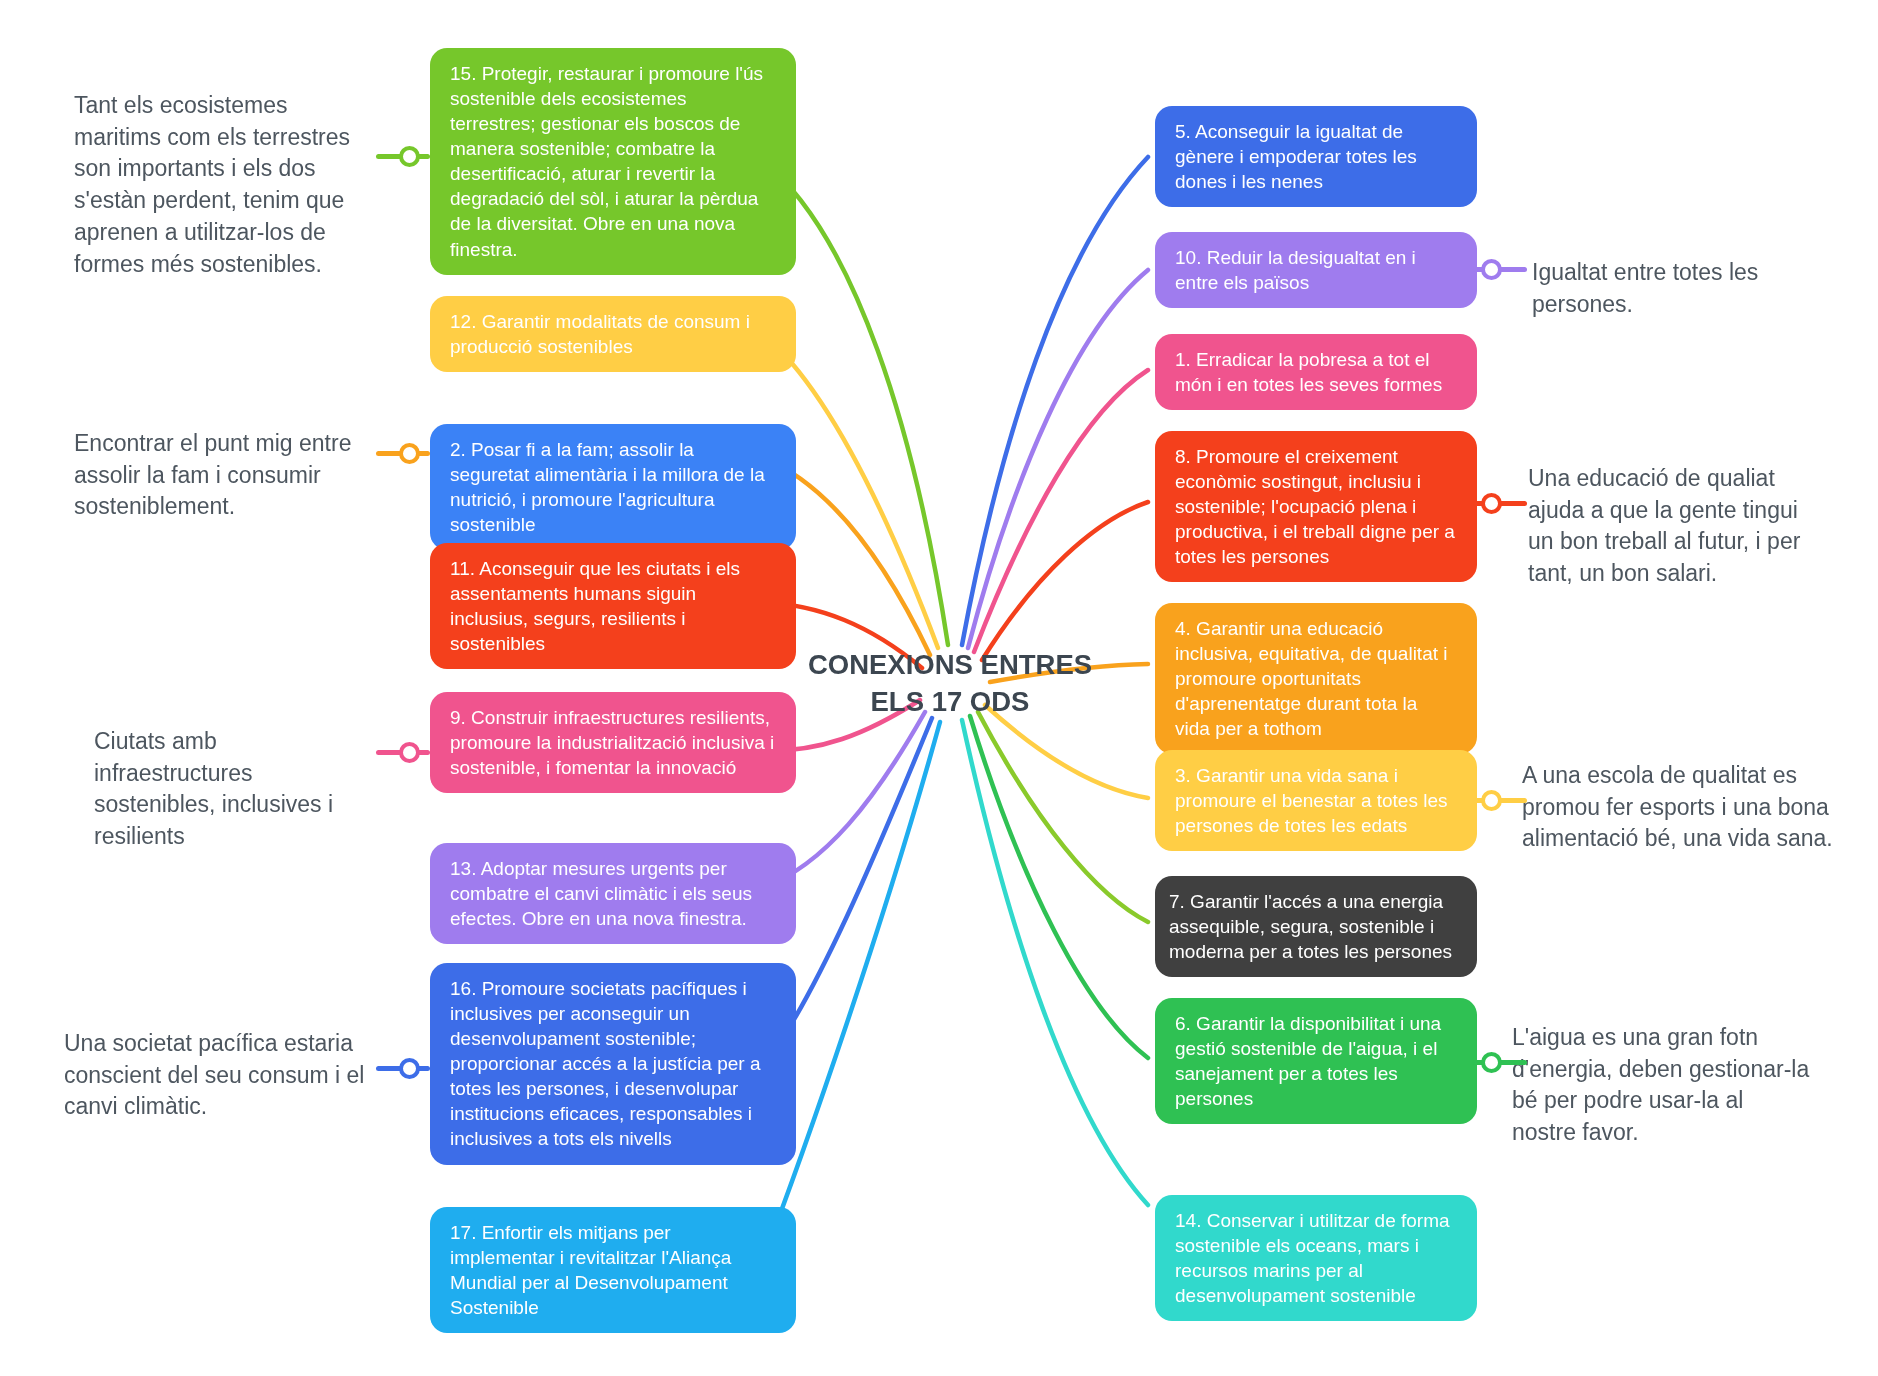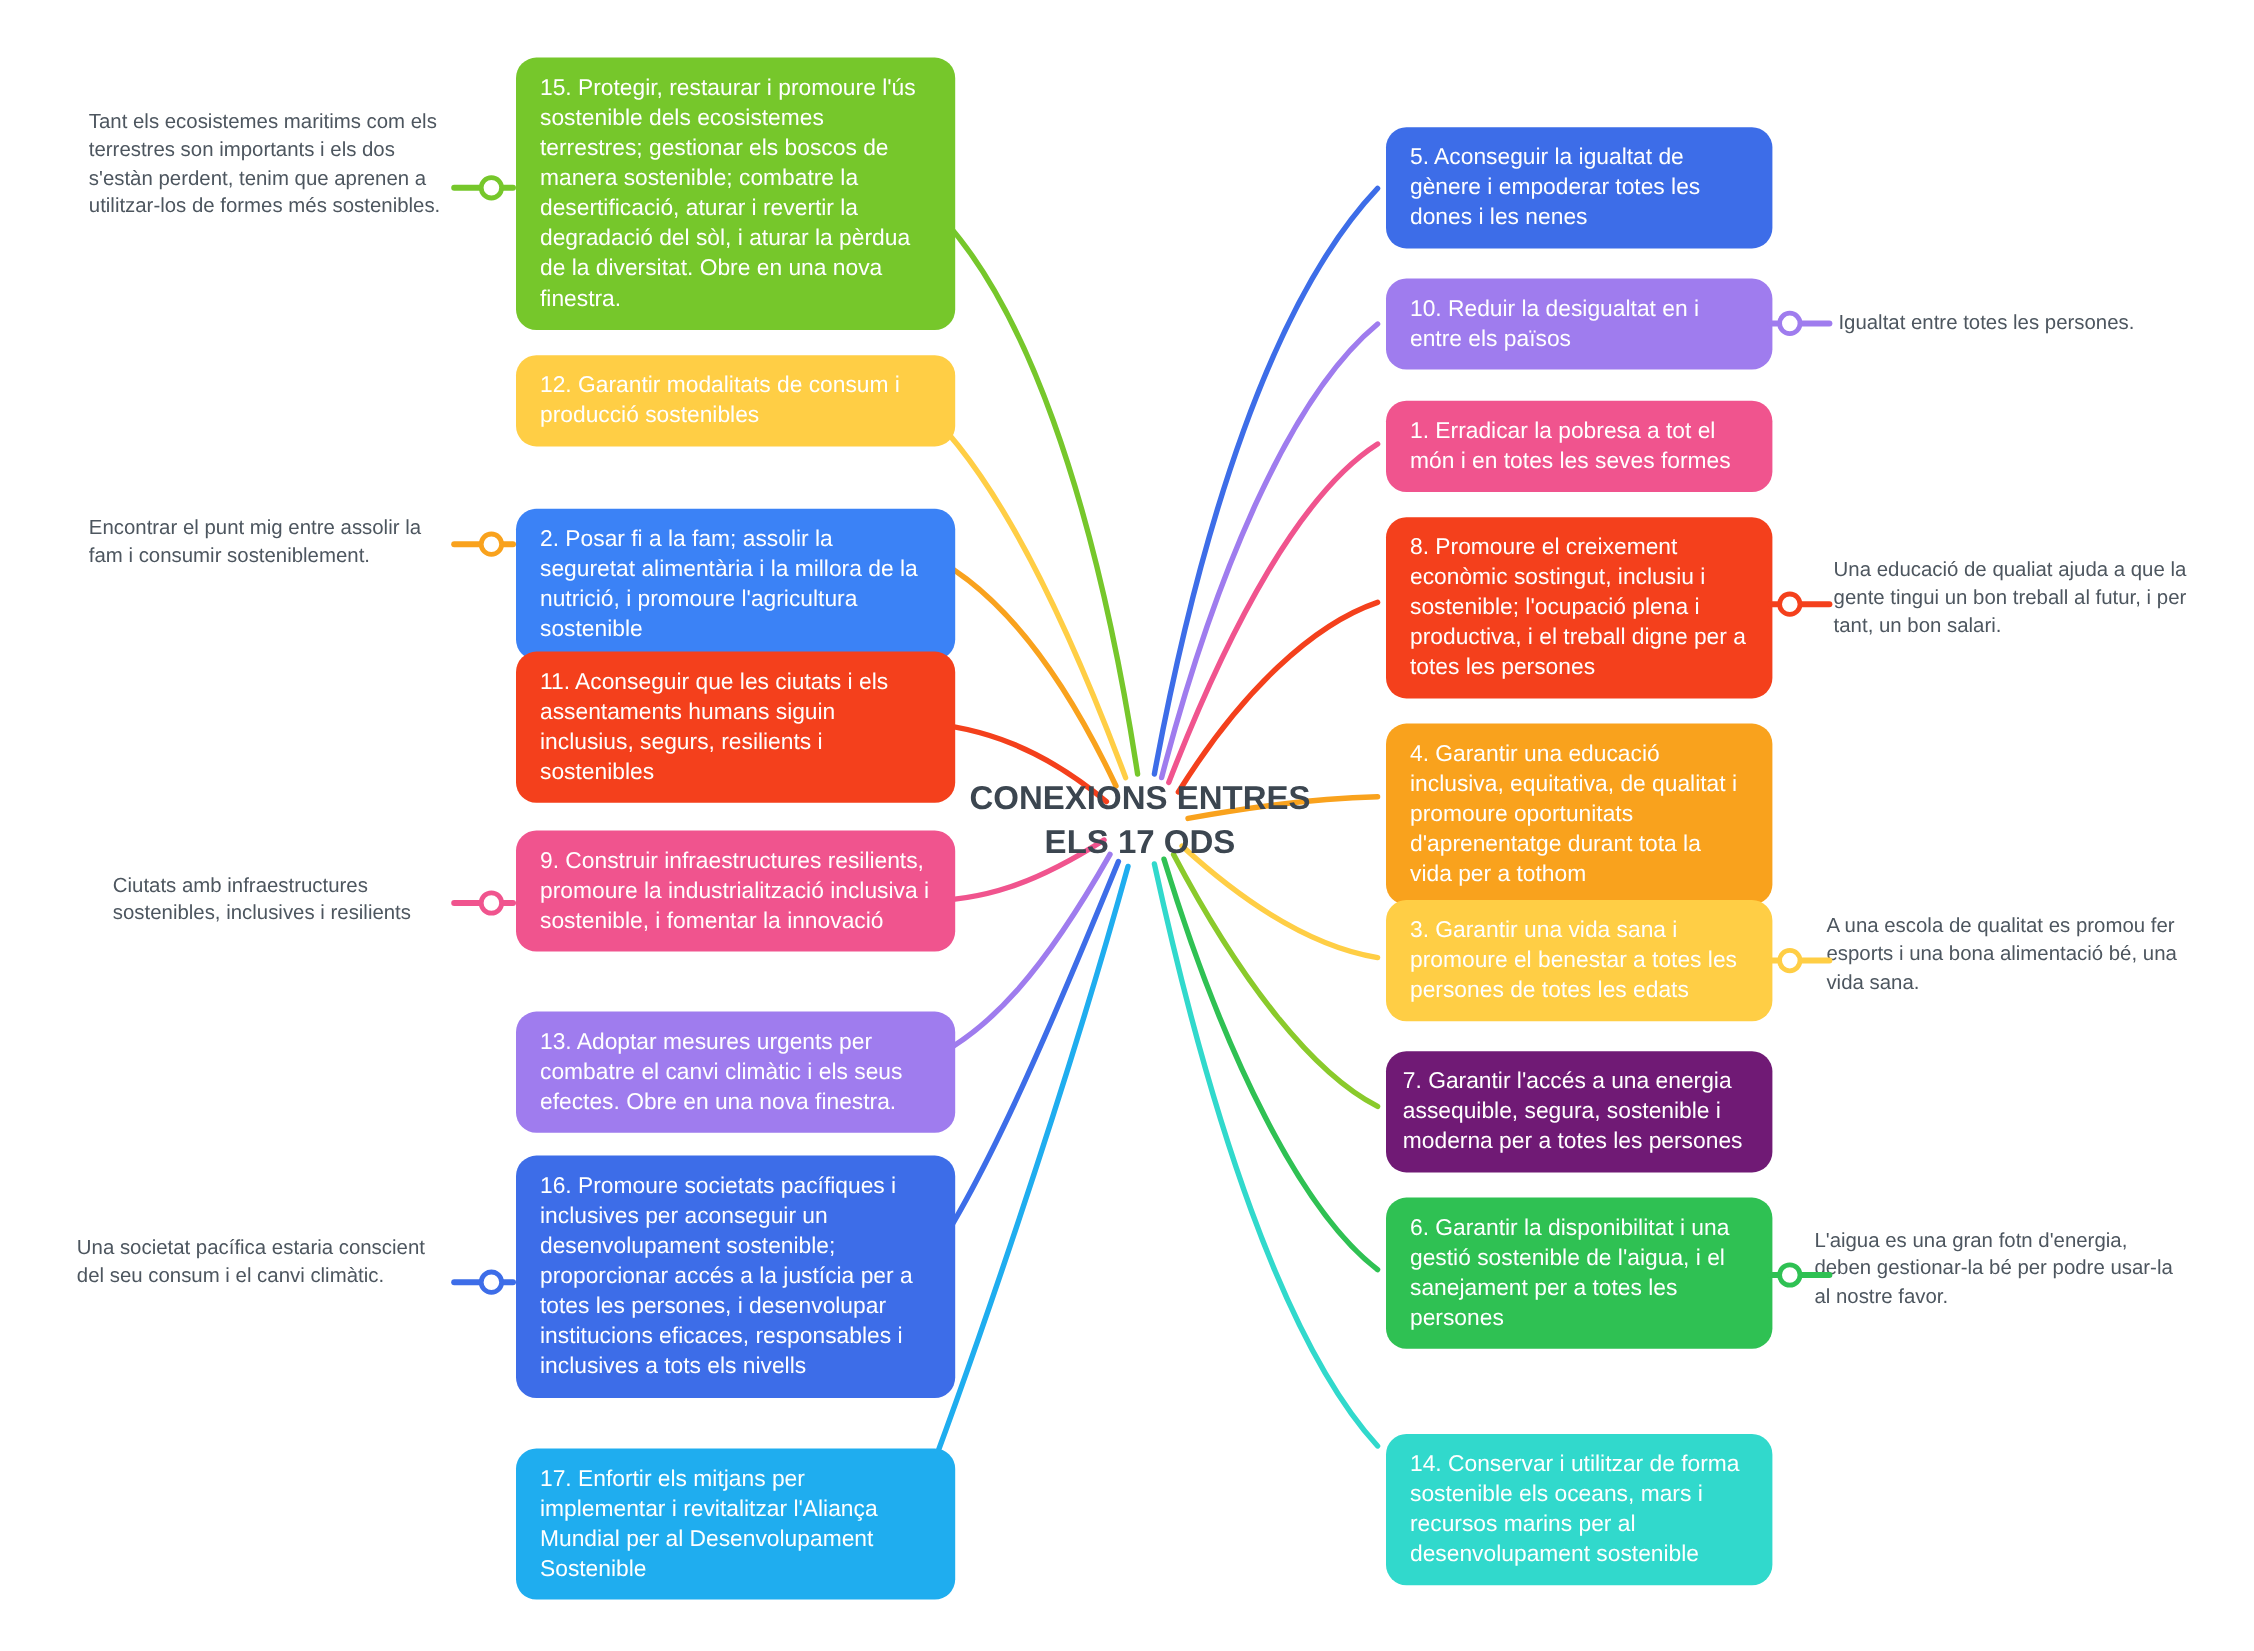--- a/index.html
+++ b/index.html
@@ -3,21 +3,21 @@
 <meta charset="utf-8">
 <style>
   html,body{margin:0;padding:0;background:#ffffff;}
   #canvas{position:relative;width:1878px;height:1376px;background:#ffffff;overflow:hidden;
           font-family:"Liberation Sans", sans-serif;}
   #curves{position:absolute;left:0;top:0;z-index:0;}
   #curves path{fill:none;stroke-width:4.5px;stroke-linecap:round;}
   .node{position:absolute;z-index:2;width:366px;box-sizing:border-box;border-radius:17px;
         padding:13px 20px;color:#ffffff;font-size:19px;line-height:1.32;}
   .node.right{width:322px;}
-  .note{position:absolute;z-index:2;color:#4D565F;font-size:17px;line-height:1.38;}
+  .note{position:absolute;z-index:2;color:#4D565F;font-size:23px;line-height:1.38;}
   #center{position:absolute;z-index:3;left:785px;top:646px;width:330px;text-align:center;
           font-weight:bold;font-size:27.5px;line-height:1.36;}
   .conn{position:absolute;z-index:2;width:54px;height:22px;}
   .conn-line{position:absolute;left:0;right:0;top:9px;height:4.5px;border-radius:3px;}
   .conn-ring{position:absolute;top:1px;width:13px;height:13px;border:4.5px solid;border-radius:50%;background:#fff;}
   .conn.l .conn-ring{right:10px;}
   .conn.r .conn-ring{left:8px;}
   
   #b15{left:430px;top:48px;}  #b12{left:430px;top:296px;} #b2{left:430px;top:398px;}
   #b11{left:430px;top:543px;} #b9{left:430px;top:692px;}  #b13{left:430px;top:843px;}
@@ -71,21 +71,21 @@
   <div class="node" id="b13" style="background: rgb(159, 124, 238);">13. Adoptar mesures urgents per combatre el canvi climàtic i els seus efectes. Obre en una nova finestra.</div>
   <div class="node" id="b16" style="background: rgb(61, 109, 232);">16. Promoure societats pacífiques i inclusives per aconseguir un desenvolupament sostenible; proporcionar accés a la justícia per a totes les persones, i desenvolupar institucions eficaces, responsables i inclusives a tots els nivells</div>
   <div class="node" id="b17" style="background: rgb(31, 173, 239);">17. Enfortir els mitjans per implementar i revitalitzar l'Aliança Mundial per al Desenvolupament Sostenible</div>
 
   <div class="node right" id="b5" style="background: rgb(61, 109, 232);">5. Aconseguir la igualtat de gènere i empoderar totes les dones i les nenes</div>
   <div class="node right" id="b10" style="background: rgb(159, 124, 238);">10. Reduir la desigualtat en i entre els països</div>
   <div class="node right" id="b1" style="background: rgb(240, 84, 142);">1. Erradicar la pobresa a tot el món i en totes les seves formes</div>
   <div class="node right" id="b8" style="background: rgb(244, 64, 28);">8. Promoure el creixement econòmic sostingut, inclusiu i sostenible; l'ocupació plena i productiva, i el treball digne per a totes les persones</div>
   <div class="node right" id="b4" style="background: rgb(249, 162, 29);">4. Garantir una educació inclusiva, equitativa, de qualitat i promoure oportunitats d'aprenentatge durant tota la vida per a tothom</div>
   <div class="node right" id="b3" style="background: rgb(255, 206, 69);">3. Garantir una vida sana i promoure el benestar a totes les persones de totes les edats</div>
-  <div class="node right" id="b7" style="background: #701a75; padding-left: 14px;">7. Garantir l'accés a una energia assequible, segura, sostenible i moderna per a totes les persones</div>
+  <div class="node right" id="b7" style="background: #404040; padding-left: 14px;">7. Garantir l'accés a una energia assequible, segura, sostenible i moderna per a totes les persones</div>
   <div class="node right" id="b6" style="background: rgb(47, 193, 83);">6. Garantir la disponibilitat i una gestió sostenible de l'aigua, i el sanejament per a totes les persones</div>
   <div class="node right" id="b14" style="background: rgb(49, 217, 204);">14. Conservar i utilitzar de forma sostenible els oceans, mars i recursos marins per al desenvolupament sostenible</div>
 
   <div class="note" id="a15">Tant els ecosistemes maritims com els terrestres son importants i els dos s'estàn perdent, tenim que aprenen a utilitzar-los de formes més sostenibles.</div>
   <div class="note" id="a2">Encontrar el punt mig entre assolir la fam i consumir sosteniblement.</div>
   <div class="note" id="a9">Ciutats amb infraestructures sostenibles, inclusives i resilients</div>
   <div class="note" id="a16">Una societat pacífica estaria conscient del seu consum i el canvi climàtic.</div>
   <div class="note" id="a10">Igualtat entre totes les persones.</div>
   <div class="note" id="a8">Una educació de qualiat ajuda a que la gente tingui un bon treball al futur, i per tant, un bon salari.</div>
   <div class="note" id="a3">A una escola de qualitat es promou fer esports i una bona alimentació bé, una vida sana.</div>

